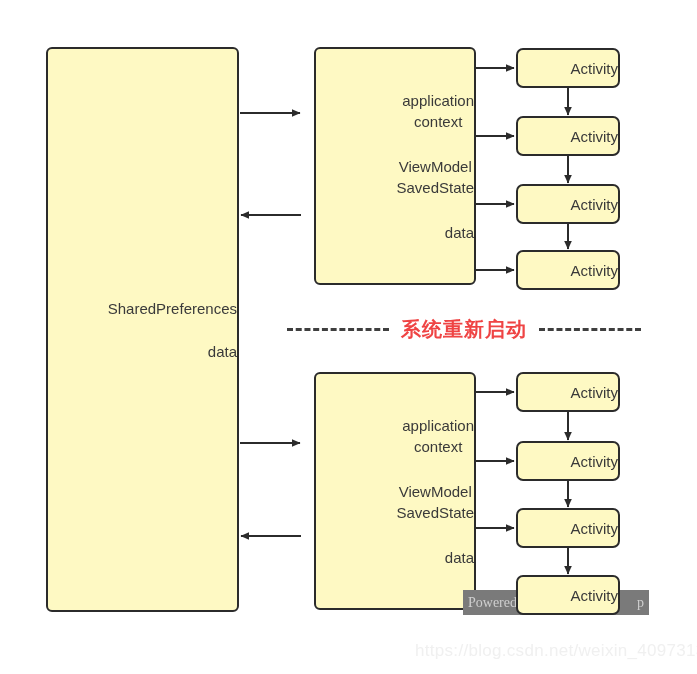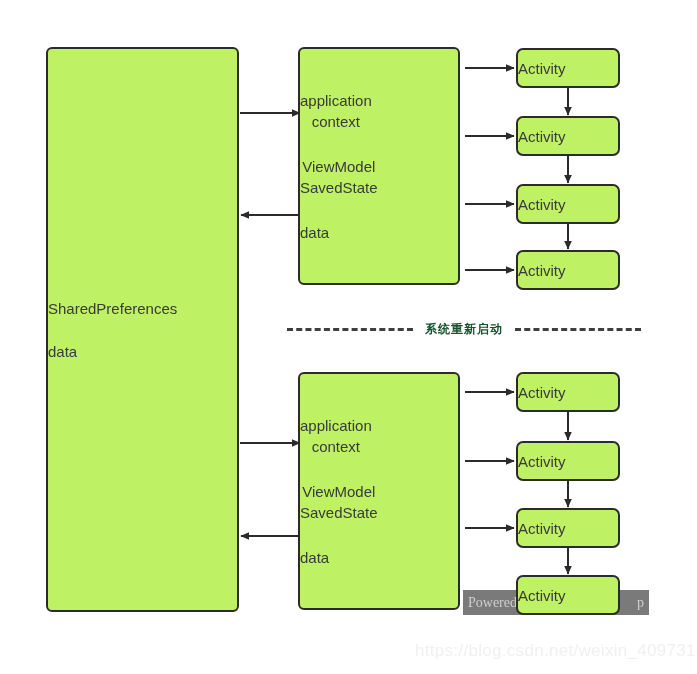--- a/index.html
+++ b/index.html
@@ -22,41 +22,41 @@
     left: 0;
     top: 0;
     width: 697px;
     height: 674px;
   }
 
   
   .box {
     position: absolute;
     box-sizing: border-box;
-    background: #bef264;
+    background: #fef9c3;
     border: 2px solid #2b2b2b;
     display: flex;
     flex-direction: column;
-    align-items: flex-start;
+    align-items: flex-end;
     justify-content: center;
     color: #3a3a3a;
   }
   .store-box {
     left: 46px;
     top: 47px;
     width: 193px;
     height: 565px;
     border-radius: 6px;
     gap: 26px;
     font-size: 15px;
   }
   .store-box .line { white-space: nowrap; }
 
   .ctx-box {
-    left: 298px;
+    left: 314px;
     top: 47px;
     width: 162px;
     height: 238px;
     border-radius: 6px;
     font-size: 15px;
   }
   .ctx-box.lower { top: 372px; }
   .ctx-group {
     text-align: center;
     line-height: 21px;
@@ -83,22 +83,22 @@
     gap: 12px;
   }
   .dash-line {
     flex: 1 1 auto;
     height: 0;
     border-top: 3px dashed #3f3f3f;
   }
   .divider-label {
     font-family: "DejaVu Sans", sans-serif;
     font-weight: bold;
-    font-size: 12px;
-    color: #14532d;
+    font-size: 20px;
+    color: #ef4444;
     white-space: nowrap;
     letter-spacing: 1px;
   }
 
   
   .powered-banner {
     position: absolute;
     left: 463px;
     top: 590px;
     width: 186px;

